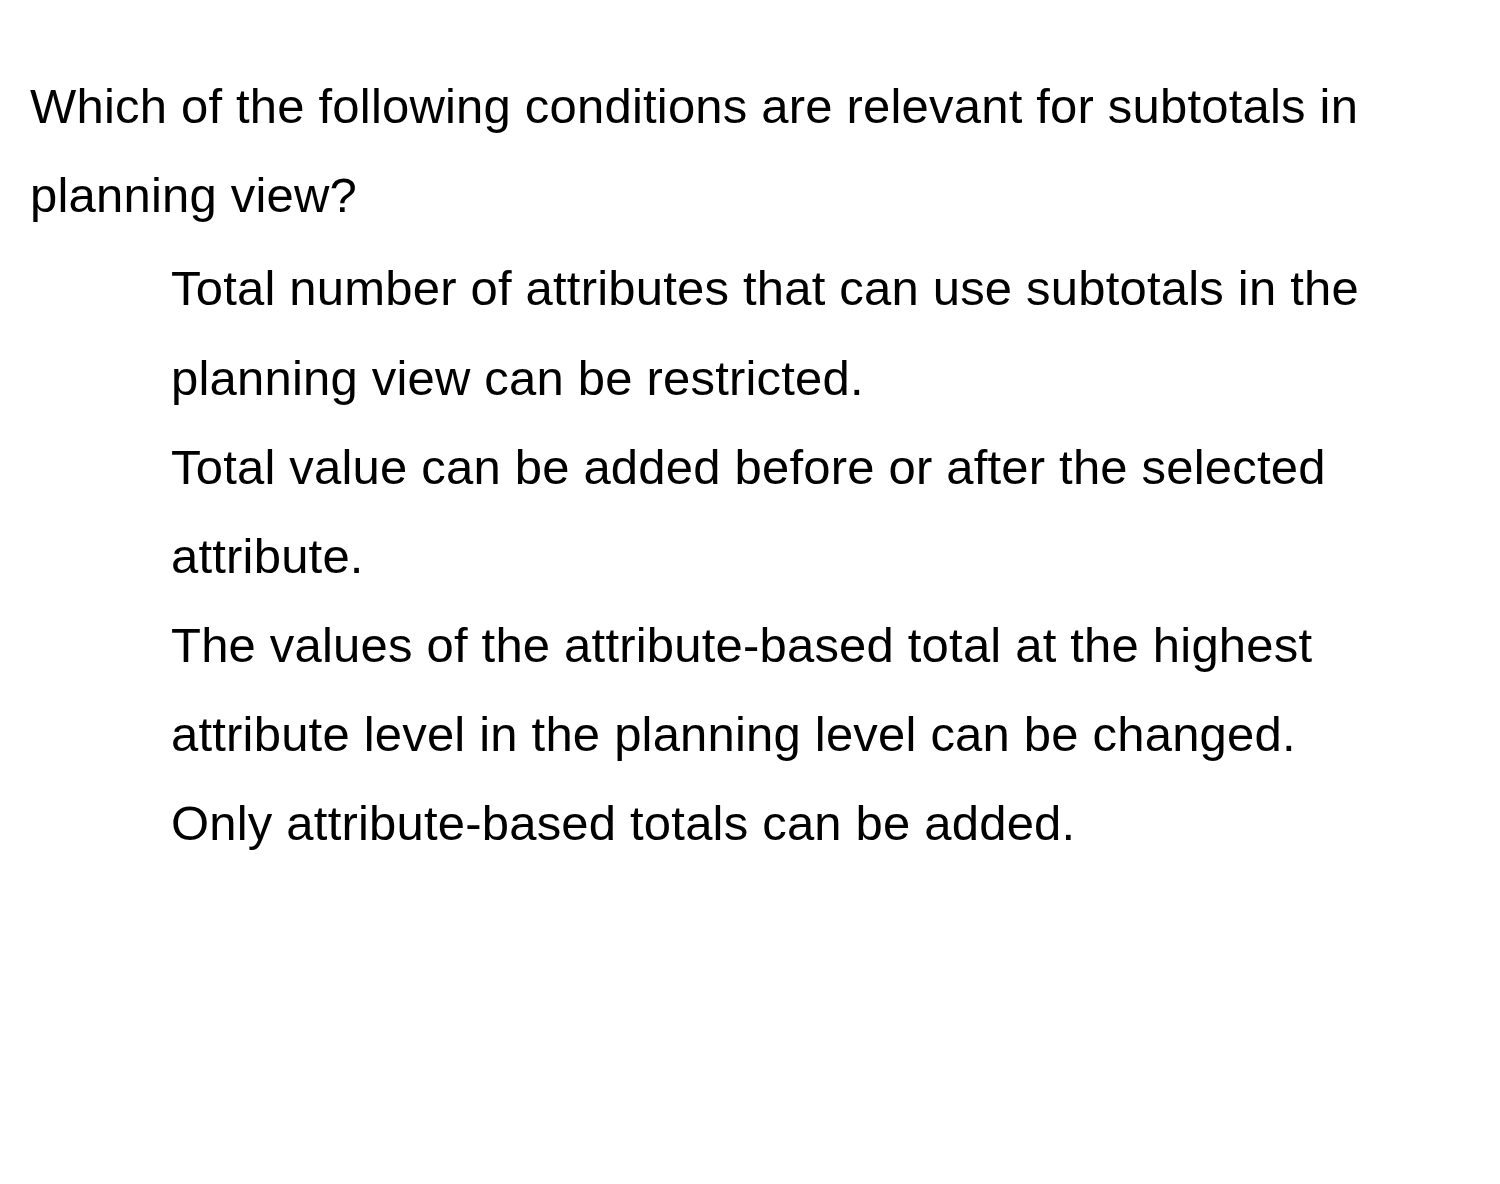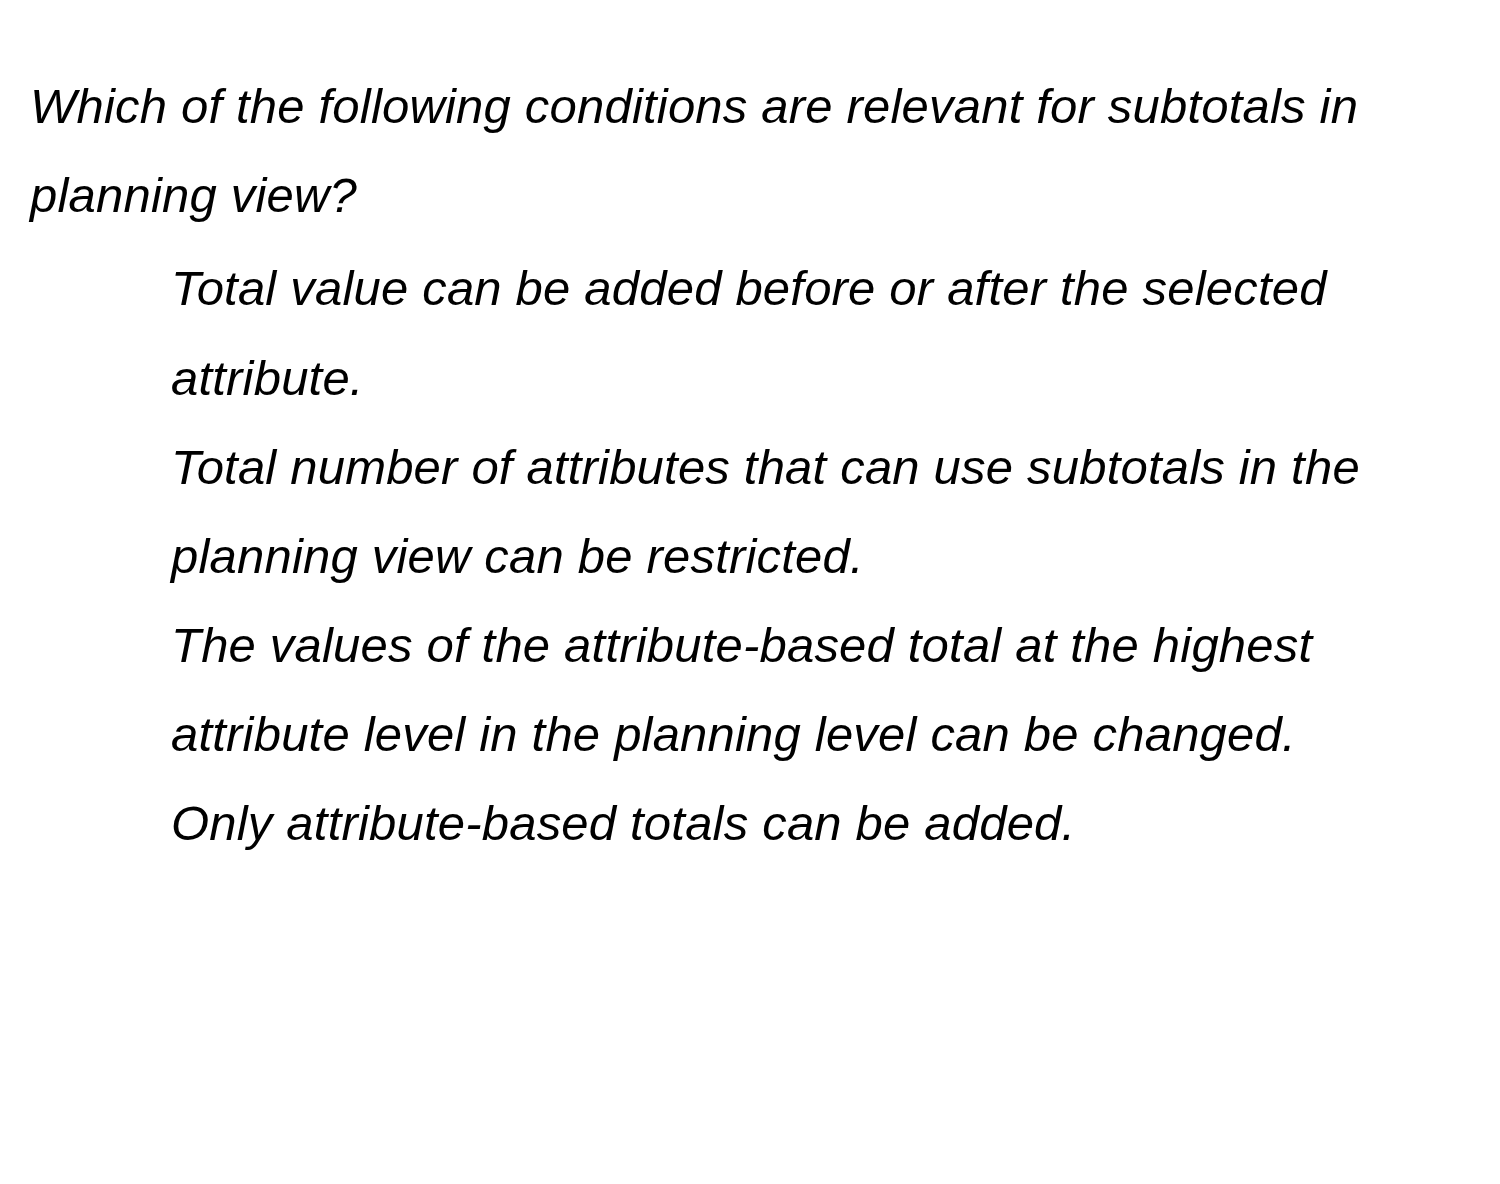--- a/index.html
+++ b/index.html
@@ -9,21 +9,20 @@
     height: 1184px;
     background: #ffffff;
     font-family: -apple-system, BlinkMacSystemFont, "Segoe UI", "Helvetica Neue", Arial, sans-serif;
     color: #000000;
     overflow: hidden;
   }
   .page {
     box-sizing: border-box;
     padding-top: 62px;
     padding-left: 30px;
-    font-style: italic;
   }
   .question {
     font-size: 49px;
     line-height: 1.82;
     letter-spacing: 0.2px;
     font-weight: 400;
     margin: 0 0 4px 0;
   }
   .options {
     list-style: none;
@@ -36,18 +35,18 @@
     letter-spacing: 0.2px;
     font-weight: 400;
   }
 </style>
 </head>
 <body>
 
 <div class="page">
   <p class="question">Which of the following conditions are relevant for subtotals in planning view?</p>
   <ul class="options">
+    <li>Total number of attributes that can use subtotals in the planning view can be restricted.</li>
     <li>Total value can be added before or after the selected attribute.</li>
-    <li>Total number of attributes that can use subtotals in the planning view can be restricted.</li>
     <li>The values of the attribute-based total at the highest attribute level in the planning level can be changed.</li>
     <li>Only attribute-based totals can be added.</li>
   </ul>
 </div>
 
 </body></html>

